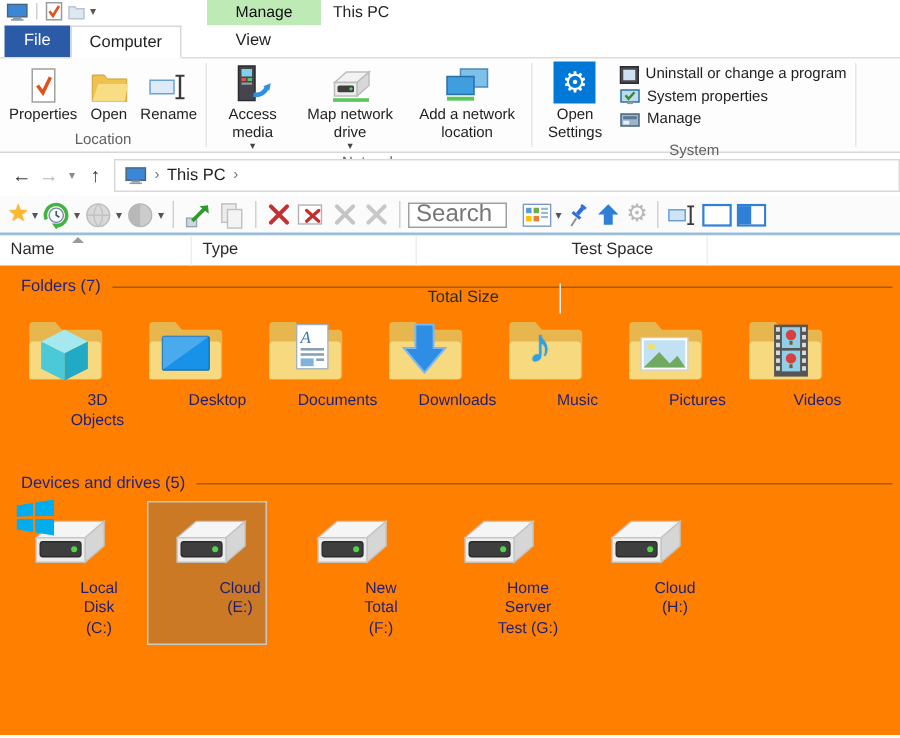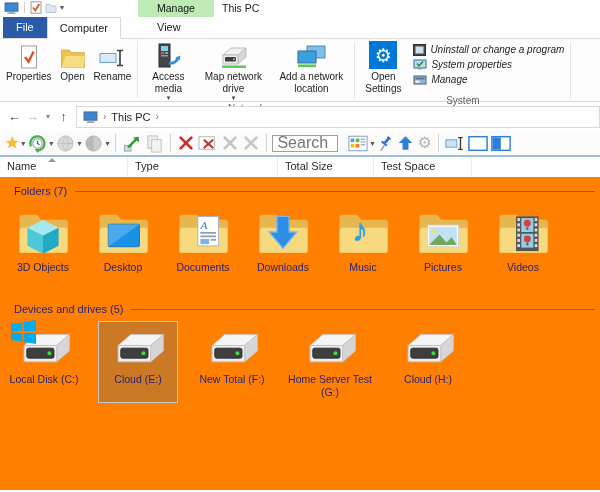--- a/index.html
+++ b/index.html
@@ -27,21 +27,21 @@
   .rgroup { display:flex; flex-direction:column; padding:1px 2px 0 2px; }
   .rgroup-buttons { display:flex; flex:1; align-items:flex-start; }
   .rgroup-label { text-align:center; font-size:10px; color:#5f5f5f; height:14px; line-height:14px; }
   .rgroup-sep { width:1px; background:#e6e6e6; margin:3px 0; }
   .bigbtn { display:flex; flex-direction:column; align-items:center; padding:2px 4px 0 4px;
     text-align:center; font-size:10px; line-height:1.15; color:#1e1e1e; cursor:default; }
   .bigbtn .ic { height:27px; display:flex; align-items:flex-end; justify-content:center; margin-bottom:2px; }
   .bigbtn .cap { max-width:74px; }
   .caretg { font-size:7px; color:#444; }
   .smallcol { display:flex; flex-direction:column; padding-top:2px; }
-  .smallbtn { display:flex; align-items:center; gap:4px; font-size:10px; height:15px; padding:0 4px; white-space:nowrap;font-style:italic; }
+  .smallbtn { display:flex; align-items:center; gap:4px; font-size:10px; height:15px; padding:0 4px; white-space:nowrap; }
   .settings-tile { width:28px; height:28px; display:flex; align-items:center; justify-content:center; }
   .settings-tile span { color:#fff; font-size:19px; line-height:1; }
 
   
   .addressrow { height:29px; display:flex; align-items:center; background:#fff; padding-left:6px; gap:1px; }
   .navbtn { width:17px; text-align:center; font-size:13px; line-height:20px; }
   .nav-dis { color:#b8b8b8; }
   .nav-en { color:#3a3a3a; }
   .navcaret { width:12px; font-size:8px; color:#888; text-align:center; }
   .addrfield { flex:1; height:22px; border:1px solid #d9d9d9; background:#fff;
@@ -56,33 +56,33 @@
   .tcaret { font-size:8px; color:#555; margin:0 1px 0 0; }
   .star-glyph { font-size:16px; color:#fdba2c; text-shadow:0 0 1px #d89010; line-height:1; }
   .gear-glyph-dis { font-size:16px; color:#b8b8b8; line-height:1; }
   .search { width:66px; height:17px; border:1px solid #a0a0a0; font-size:16px; padding:0 4px;
     font-family:"Liberation Sans", sans-serif; color:#333; }
   .search::placeholder { color:#777; }
 
   
   .headerrow { height:20px; display:flex; background:#fff; font-size:11px; color:#2b2b2b; }
   .hcol { height:100%; line-height:19px; padding-left:7px; border-right:1px solid #eeeeee; position:relative; }
-  .hc-name { width:128px; } .hc-type { width:150px; } .hc-size { width:96px; } .hc-free { width:98px; }
+  .hc-name { width:128px; } .hc-type { width:150px; } .hc-size { width:96px;margin-top:32px; } .hc-free { width:98px; }
   .hc-fill { flex:1; border-right:none; }
   .sortcaret { position:absolute; top:1px; left:48px; width:0; height:0;
     border-left:4px solid transparent; border-right:4px solid transparent; border-bottom:4px solid #9a9a9a; }
 
   
   .main { height:313px; background:#ff8000; overflow:hidden; }
   .ghead { display:flex; align-items:center; gap:8px; margin:8px 5px 0 14px; color:#23237d; font-size:11px; }
   .ghead .gline { flex:1; height:1px; background:rgba(70,55,25,0.5); }
   .tiles { display:flex; padding-left:3px; margin-top:4px; }
   .tile { width:80px; display:flex; flex-direction:column; align-items:center;
     padding:4px 0 3px 0; border:1px solid transparent; }
-  .tile .lbl { margin-top:3px; color:#1f1f78; font-size:10.5px; text-align:center; line-height:1.25; max-width:76px; }
+  .tile .lbl { margin-top:3px; color:#1f1f78; font-size:10.5px; text-align:center; line-height:1.25; max-width:76px;margin-left:44px; }
   .tile.selected { background:rgba(110,110,110,0.35); border:1px solid #c8c8c8; }
   .iconwrap { position:relative; width:58px; height:52px; display:flex; align-items:center; justify-content:center; }
   .drivewrap { position:relative; width:62px; height:44px; display:flex; align-items:flex-end; justify-content:center; }
   .note-emblem { position:absolute; left:18px; top:8px; font-size:32px; color:#28a2e8; line-height:1;
     text-shadow:0 0 1px #1a7fc0; }
   .winlogo { position:absolute; left:-2px; top:-6px; }
   .drives-ghead { margin-top:25px; }
 </style>
 </head>
 <body>
@@ -141,20 +141,21 @@
           <svg width="27" height="22" viewBox="0 0 27 22">
               <rect x="1" y="6.5" width="16" height="9" fill="#dcebf7" stroke="#6ba3d6"></rect>
               <line x1="21" y1="3.5" x2="21" y2="18.5" stroke="#3a3a3a" stroke-width="1.6"></line>
               <line x1="18" y1="3.5" x2="24" y2="3.5" stroke="#3a3a3a" stroke-width="1.4"></line>
               <line x1="18" y1="18.5" x2="24" y2="18.5" stroke="#3a3a3a" stroke-width="1.4"></line>
             </svg>
         </span>
         <span class="cap">Rename</span>
       </div>
     </div>
+    <div class="rgroup-label">Location</div>
   </div>
   <div class="rgroup-sep"></div>
 
   <div class="rgroup">
     <div class="rgroup-buttons">
       <div class="bigbtn" style="max-width:56px;">
         <span class="ic">
           <svg width="25" height="26" viewBox="0 0 25 26">
               <rect x="3" y="1" width="11" height="23" fill="#45454e" stroke="#2a2a30"></rect>
               <rect x="5" y="3" width="7" height="5" fill="#7fd0e8"></rect>

